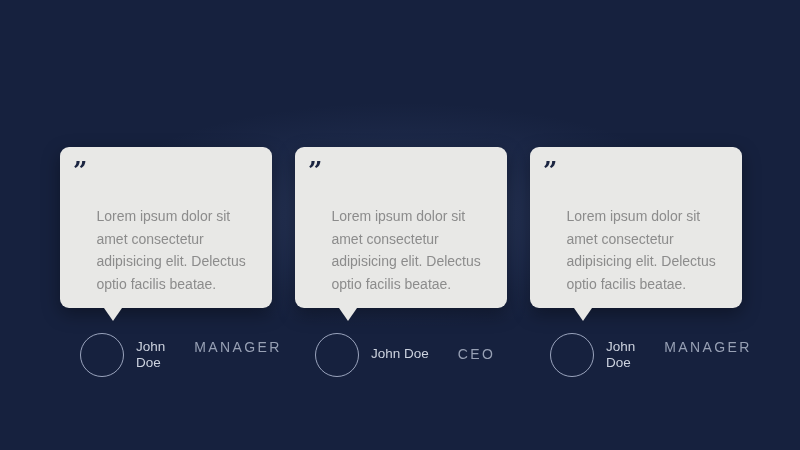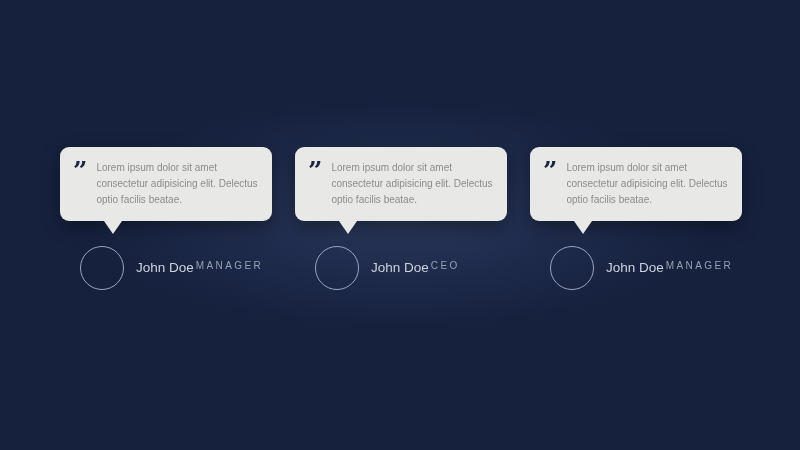--- a/index.html
+++ b/index.html
@@ -68,22 +68,23 @@
     font-size:25px;
     font-weight:700;
     line-height:0.72;
     letter-spacing:-1px;
     margin-top:2px;
   }
 
   .quote-text {
     flex:1 1 auto;
     color:#8c8c8c;
-    font-size:10px;
+    font-size:14px;
     line-height:1.62;
+    margin-top:45px;
   }
 
   .person {
     display:flex;
     align-items:center;
     gap:12px;
     margin-top:25px;
     padding-left:20px;
   }
 
@@ -99,23 +100,24 @@
 
   .person-name {
     color:#ccd2de;
     font-size:13.5px;
     font-weight:400;
     line-height:1.15;
   }
 
   .person-role {
     color:#97a0b4;
-    font-size:10px;
+    font-size:14px;
     letter-spacing:2.4px;
     line-height:1.2;
+    margin-left:27px;
   }
 </style>
 </head>
 <body>
 
 <div id="glow"></div>
 
 <div id="testimonials">
 
   <div class="testimonial">

